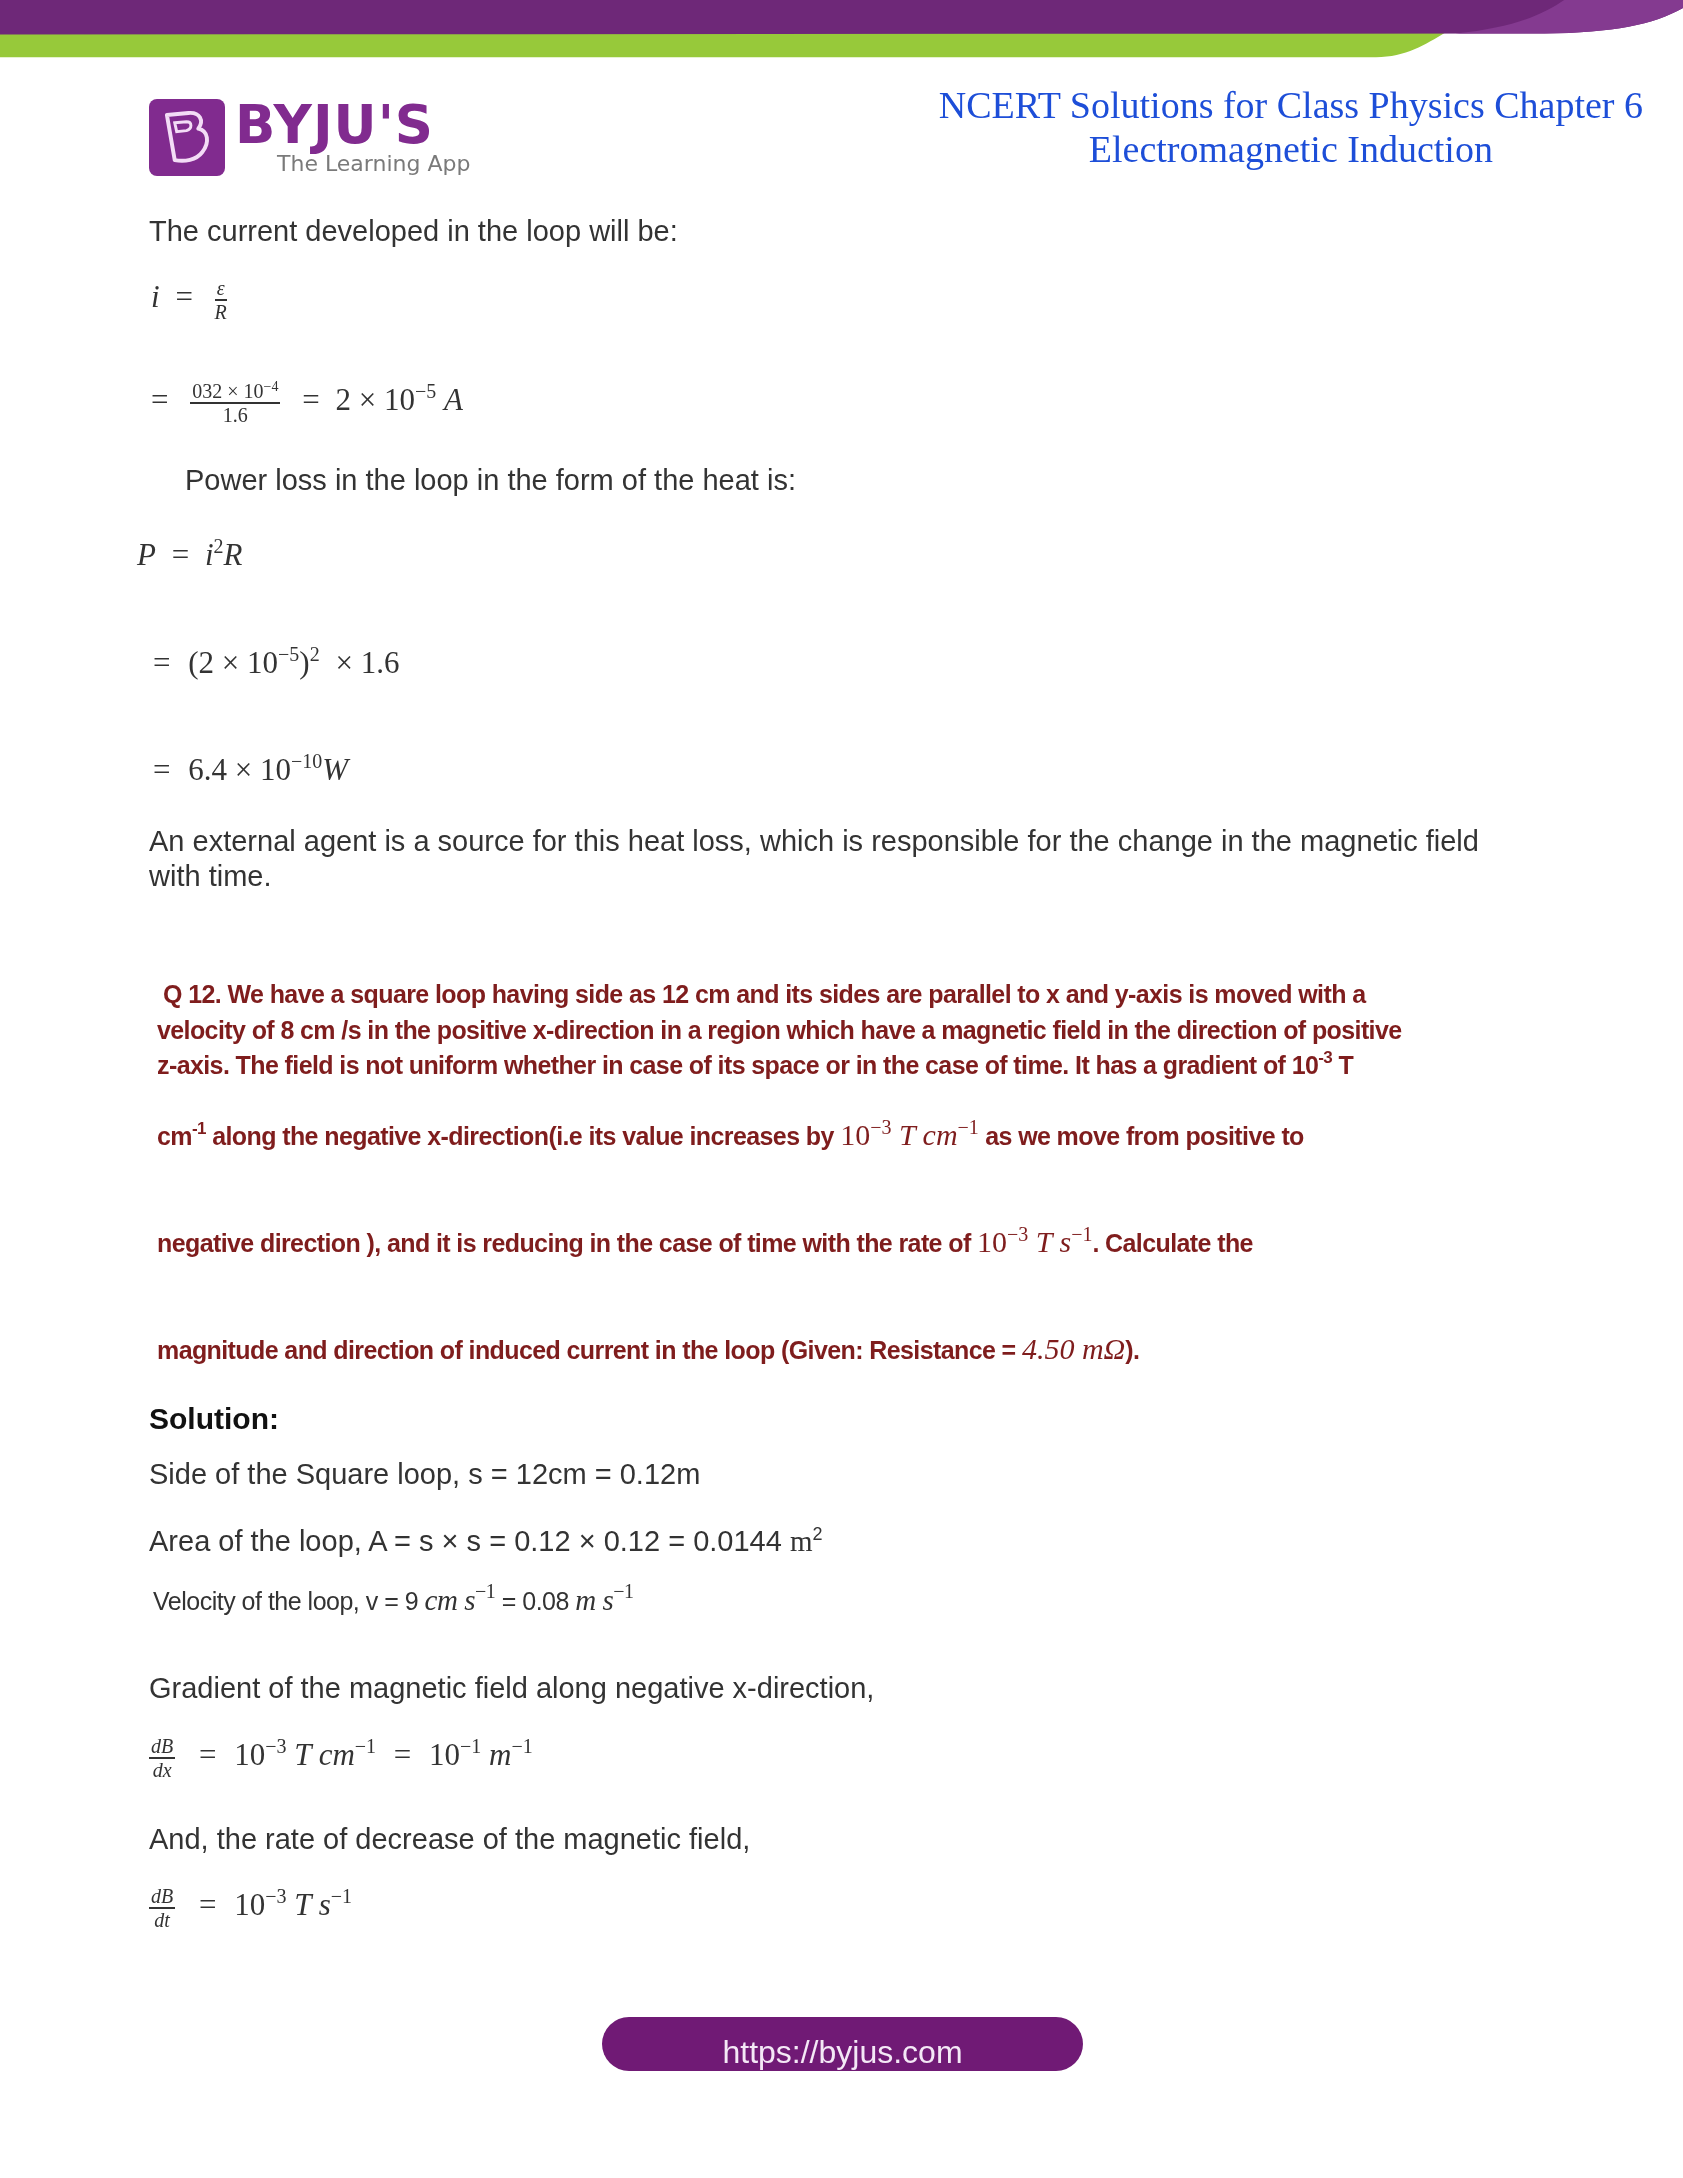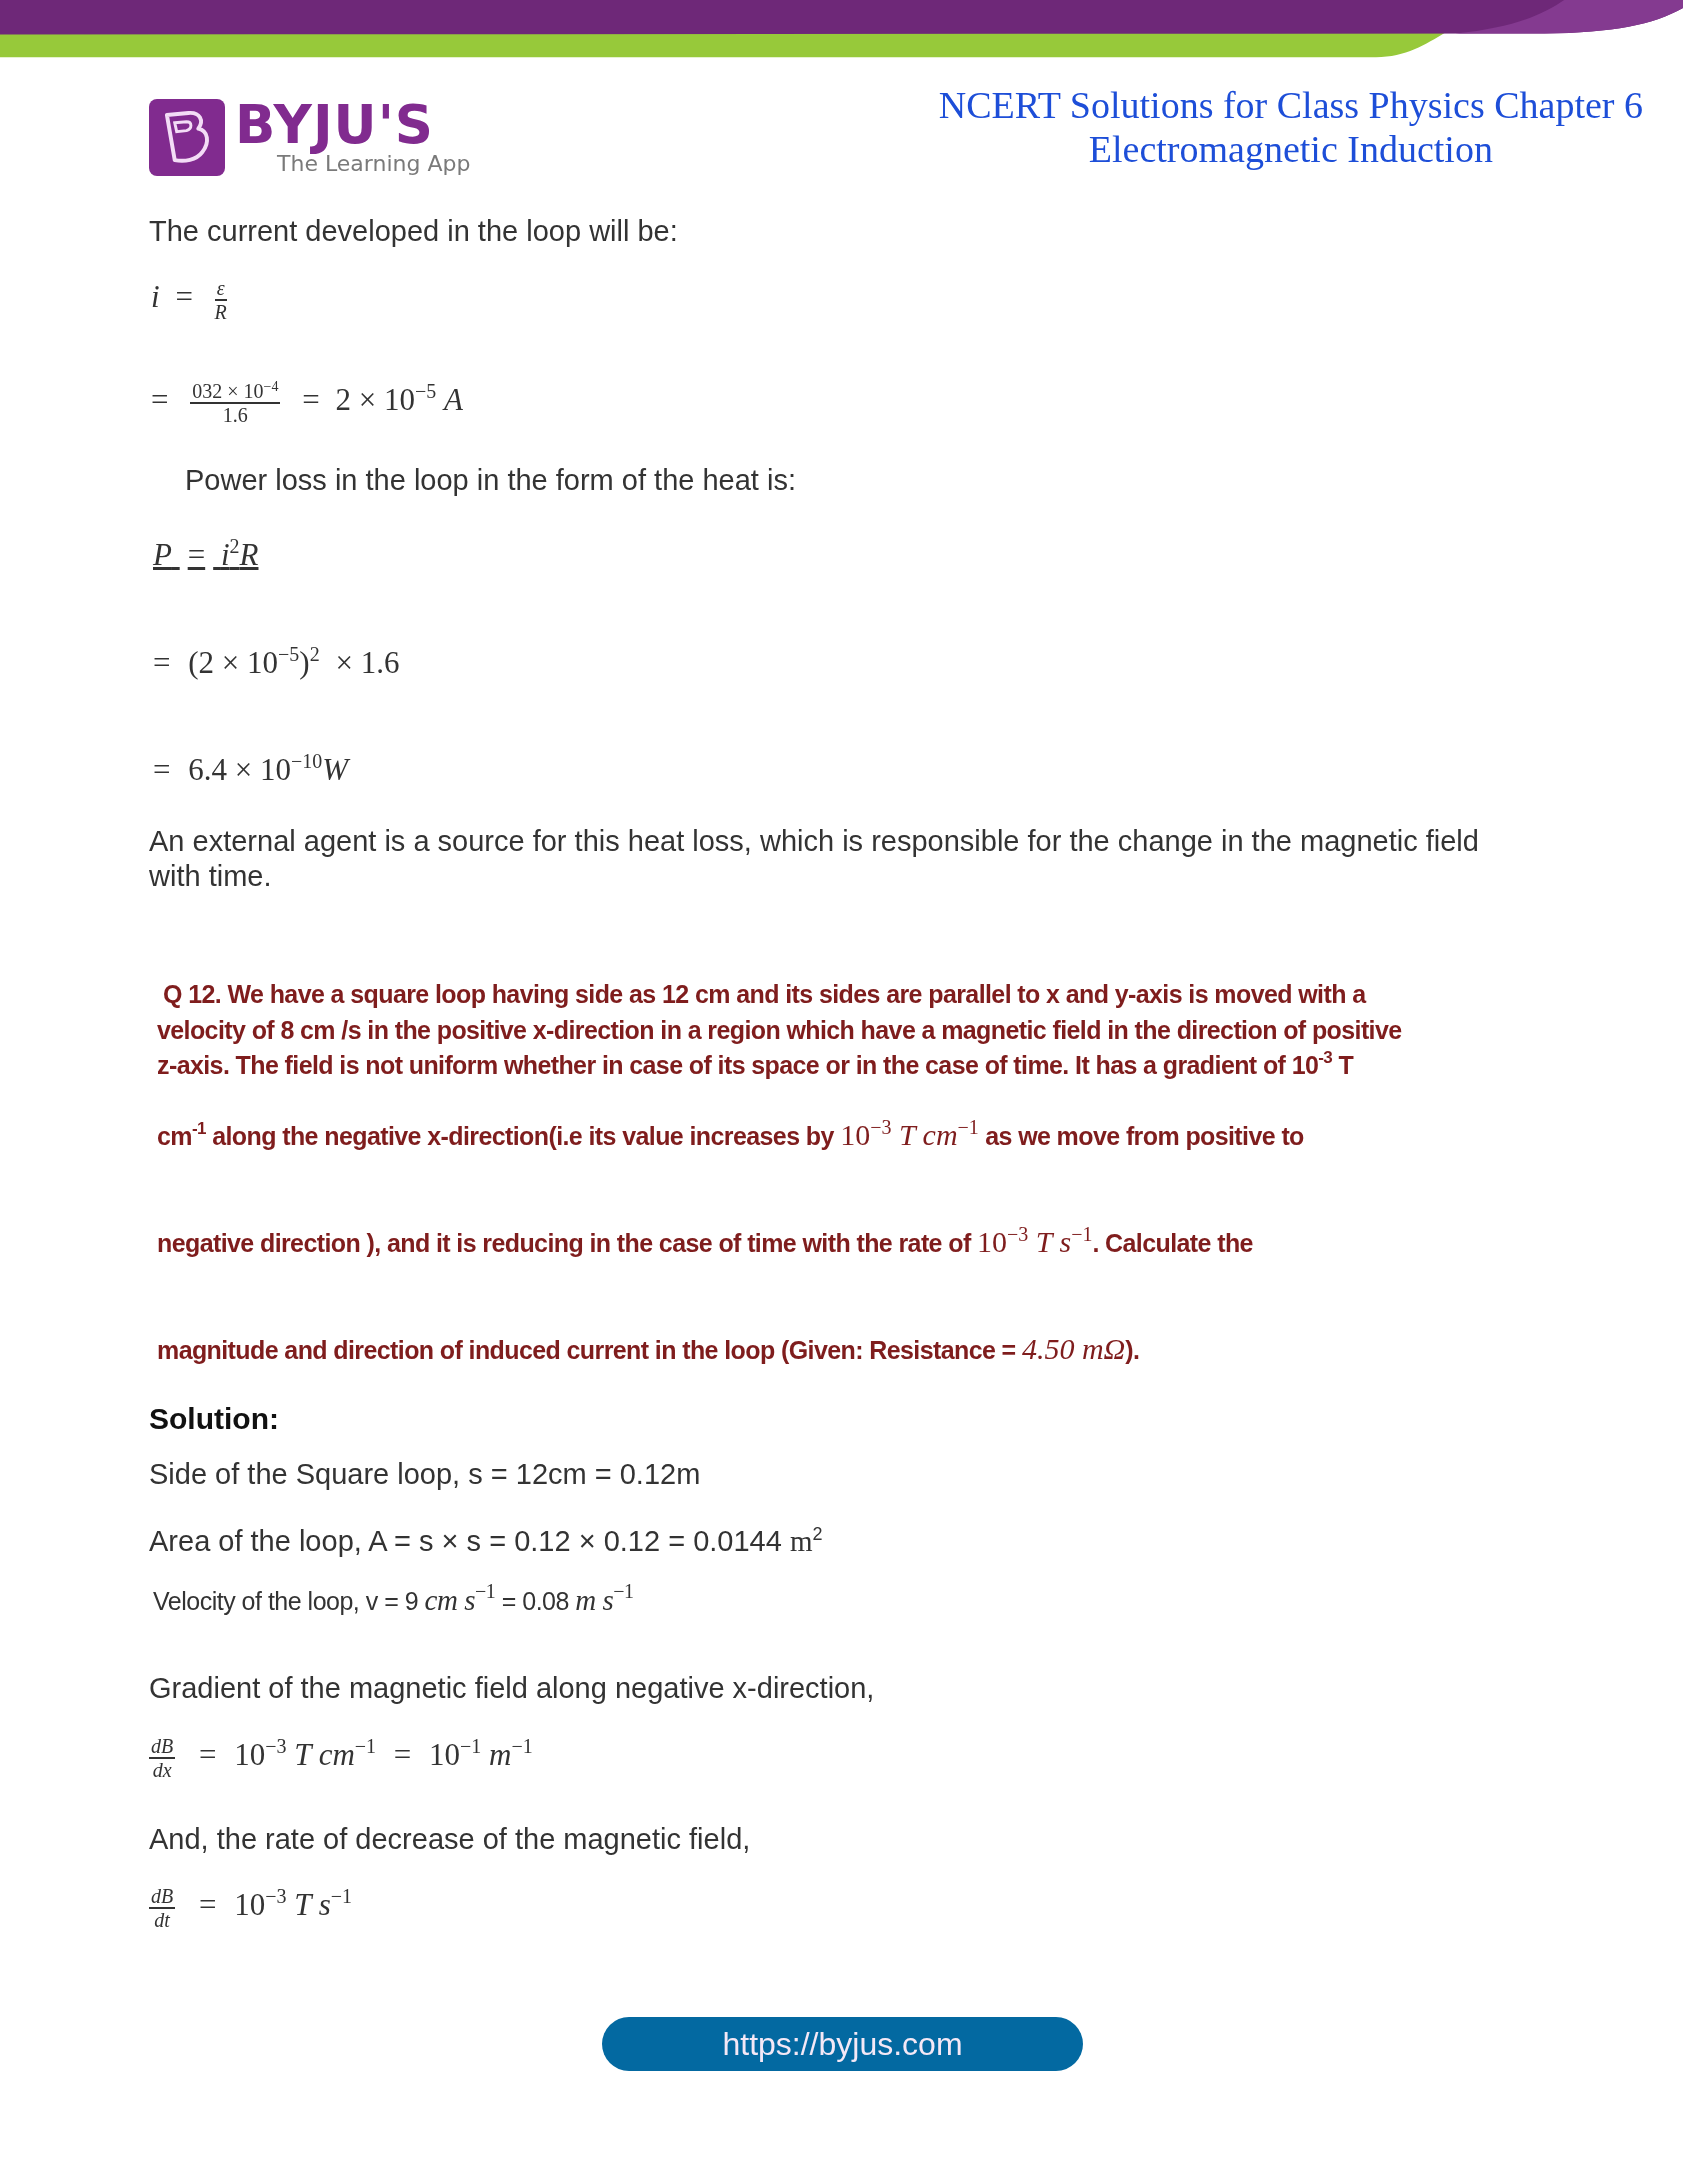--- a/index.html
+++ b/index.html
@@ -33,22 +33,22 @@
 
   .q { font-family: "Liberation Sans", sans-serif; font-weight: bold; font-size: 25px;
        color: #7f1d1d; letter-spacing: -0.6px; line-height: 36px; white-space: nowrap; }
   .q .m { font-family: "Liberation Serif", serif; font-weight: normal; font-size: 30px; letter-spacing: 0; }
   .q .m i { font-style: italic; }
   .q sup { font-size: 17px; vertical-align: 11px; line-height: 0; }
   .q .m sup { font-size: 20px; }
 
   .sol-head { font-weight: bold; font-size: 30px; color: #111111; }
 
-  .footer-pill { left: 602px; top: 2017px; width: 481px; height: 54px; background: #0369a1;
-                 border-radius: 28px; display: flex; align-items: center; justify-content: center; }
+  .footer-pill { left: 602px; top: 2017px; width: 481px; height: 54px; background: #701a75;
+                 border-radius: 28px; display: flex; align-items: flex-end; justify-content: center; }
   .footer-pill span { color: #f4e8f6; font-size: 32px; font-family: "Liberation Sans", sans-serif; }
 </style>
 </head>
 <body>
 
 <svg class="band-svg" viewBox="0 0 1700 70" preserveAspectRatio="none">
   <path d="M0 33 L0 58 L1390 58 C1420 58 1440 45 1460 33 Z" fill="#97c93a"></path>
   <path d="M0 0 L1700 0 L1700 8 C1670 25 1630 33 1560 34 L0 35 Z" fill="#6e2878"></path>
   <path d="M1480 0 L1700 0 L1700 8 C1670 25 1630 33 1560 34 L1470 34 C1530 28 1560 14 1580 0 Z" fill="#843a90"></path>
 </svg>
@@ -84,21 +84,21 @@
     <span class="num"><span>032 × 10</span><sup>−4</sup></span>
     <span class="den">1.6</span>
   </span>
   <span style="margin:0 8px">=</span>
   <span>2 ×  10</span><sup>−5</sup>
   <i>A</i>
 </div>
 
 <div class="abs p" style="left:149px; top:463px;margin-left:36px;">Power loss in the loop in the form of the heat is:</div>
 
-<div class="abs math" style="left:153px; top:537px;text-decoration:underline;">
+<div class="abs math" style="left:137px; top:537px;">
   <i>P</i>
   <span style="margin:0 8px">=</span>
   <i>i</i><sup>2</sup><i>R</i>
 </div>
 
 <div class="abs math" style="left:153px; top:645px;">
   <span style="margin-right:10px">=</span>
   <span>(2 × 10</span><sup>−5</sup><span>)</span><sup>2</sup>
   <span style="margin-left:8px">×  1.6</span>
 </div>

